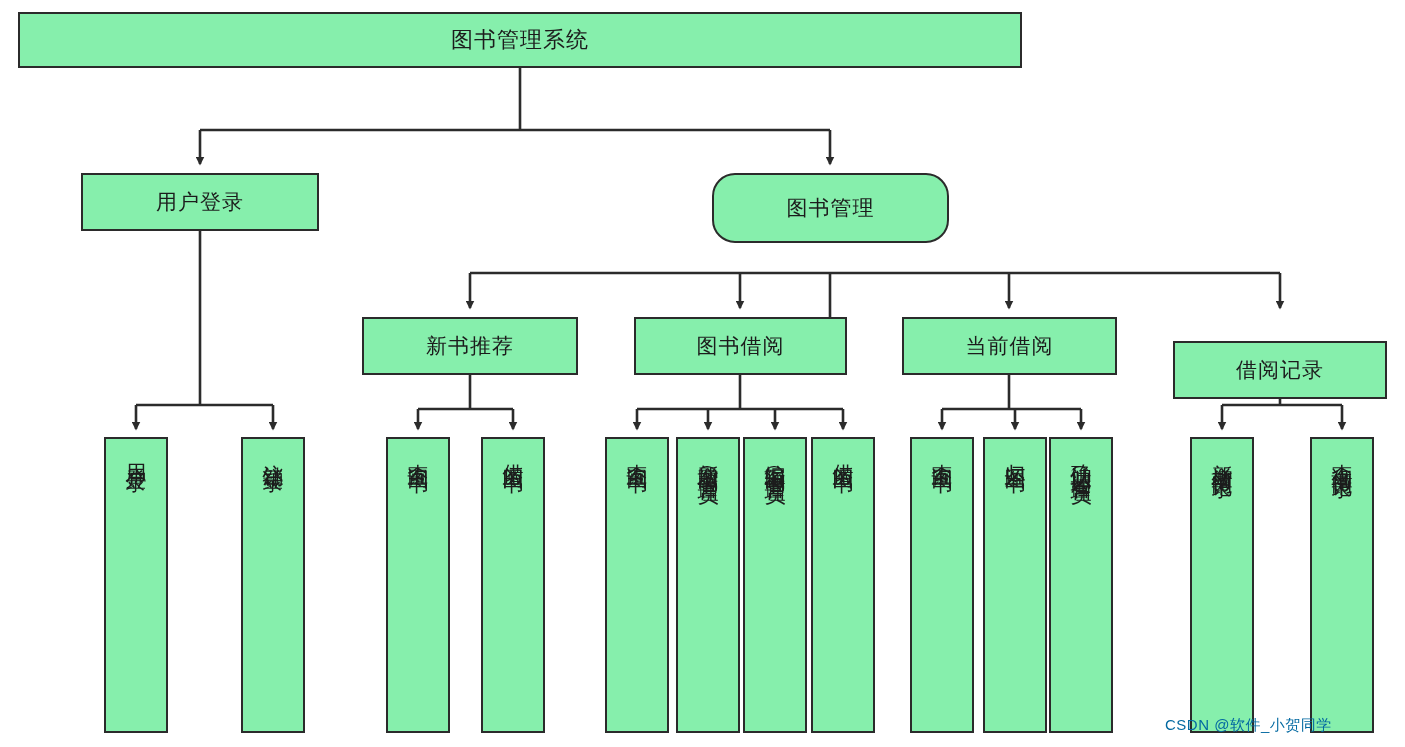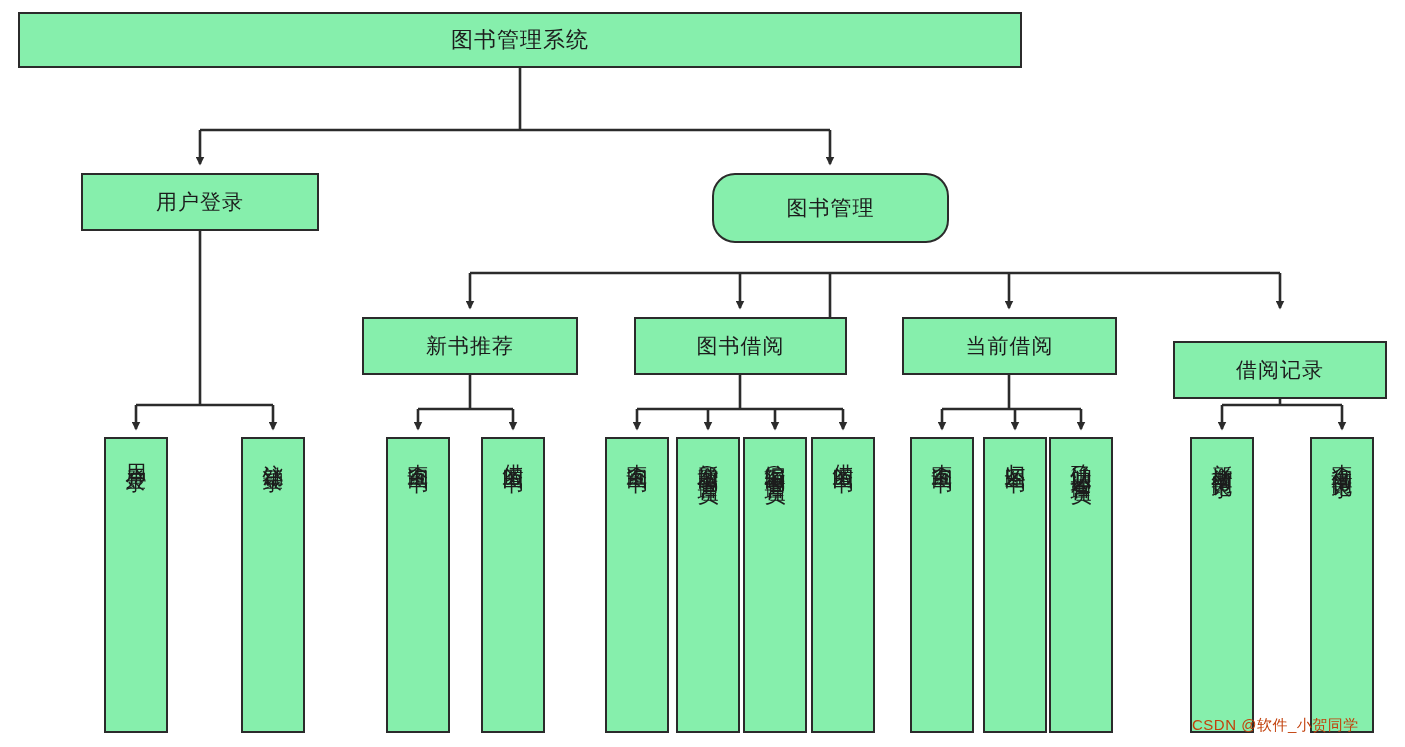--- a/index.html
+++ b/index.html
@@ -179,14 +179,14 @@
   <div class="node vert" id="node-leaf-10" style="left: 1049px; top: 437px; width: 64px; height: 296px;">
     <span class="vlabel">确认归还（管理员）</span>
   </div>
   <div class="node vert" id="node-leaf-11" style="left: 1190px; top: 437px; width: 64px; height: 296px;">
     <span class="vlabel">新增借阅记录</span>
   </div>
   <div class="node vert" id="node-leaf-12" style="left: 1310px; top: 437px; width: 64px; height: 296px;">
     <span class="vlabel">查询借阅记录</span>
   </div>
 
-  <div class="watermark" id="watermark" style="left: 1192px; top: 716px; color: #c2410c;">CSDN @软件_小贺同学</div>
+  <div class="watermark" id="watermark" style="left: 1165px; top: 716px; color: #0369a1;">CSDN @软件_小贺同学</div>
 </div>
 
 </body></html>

